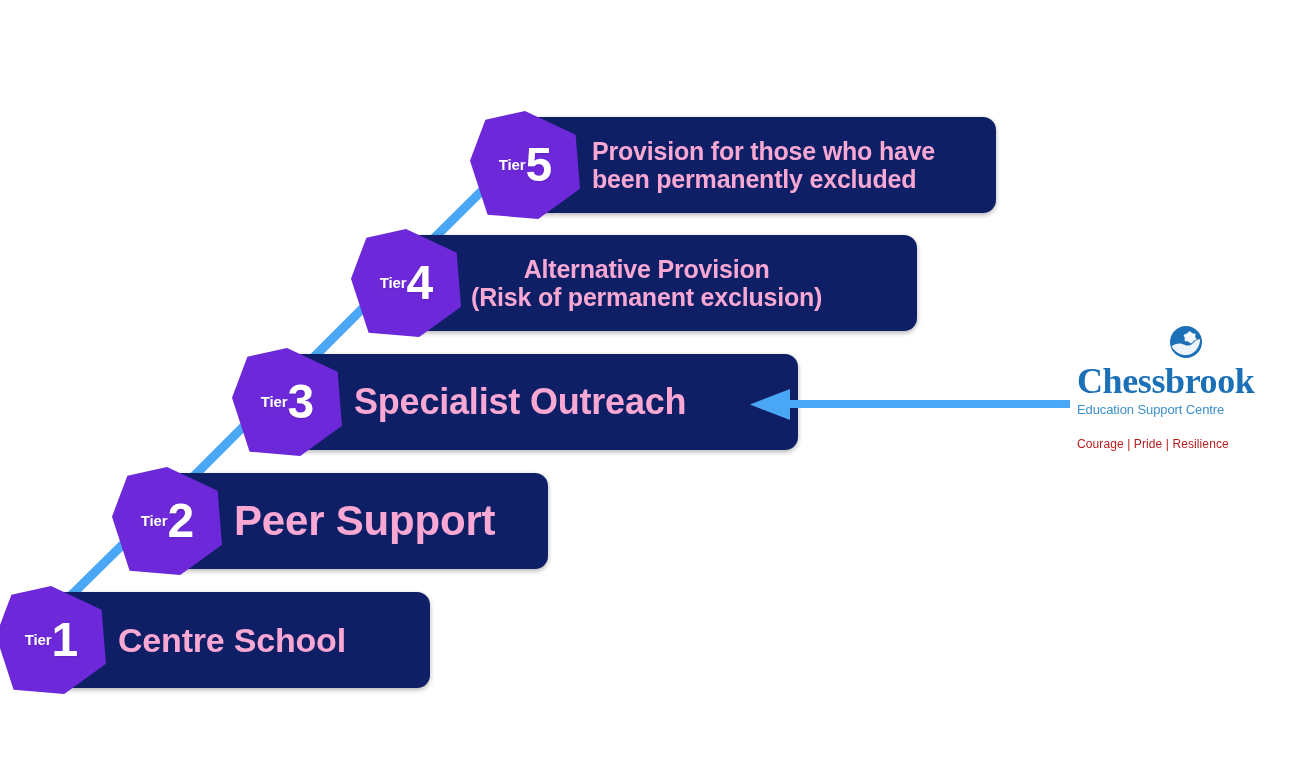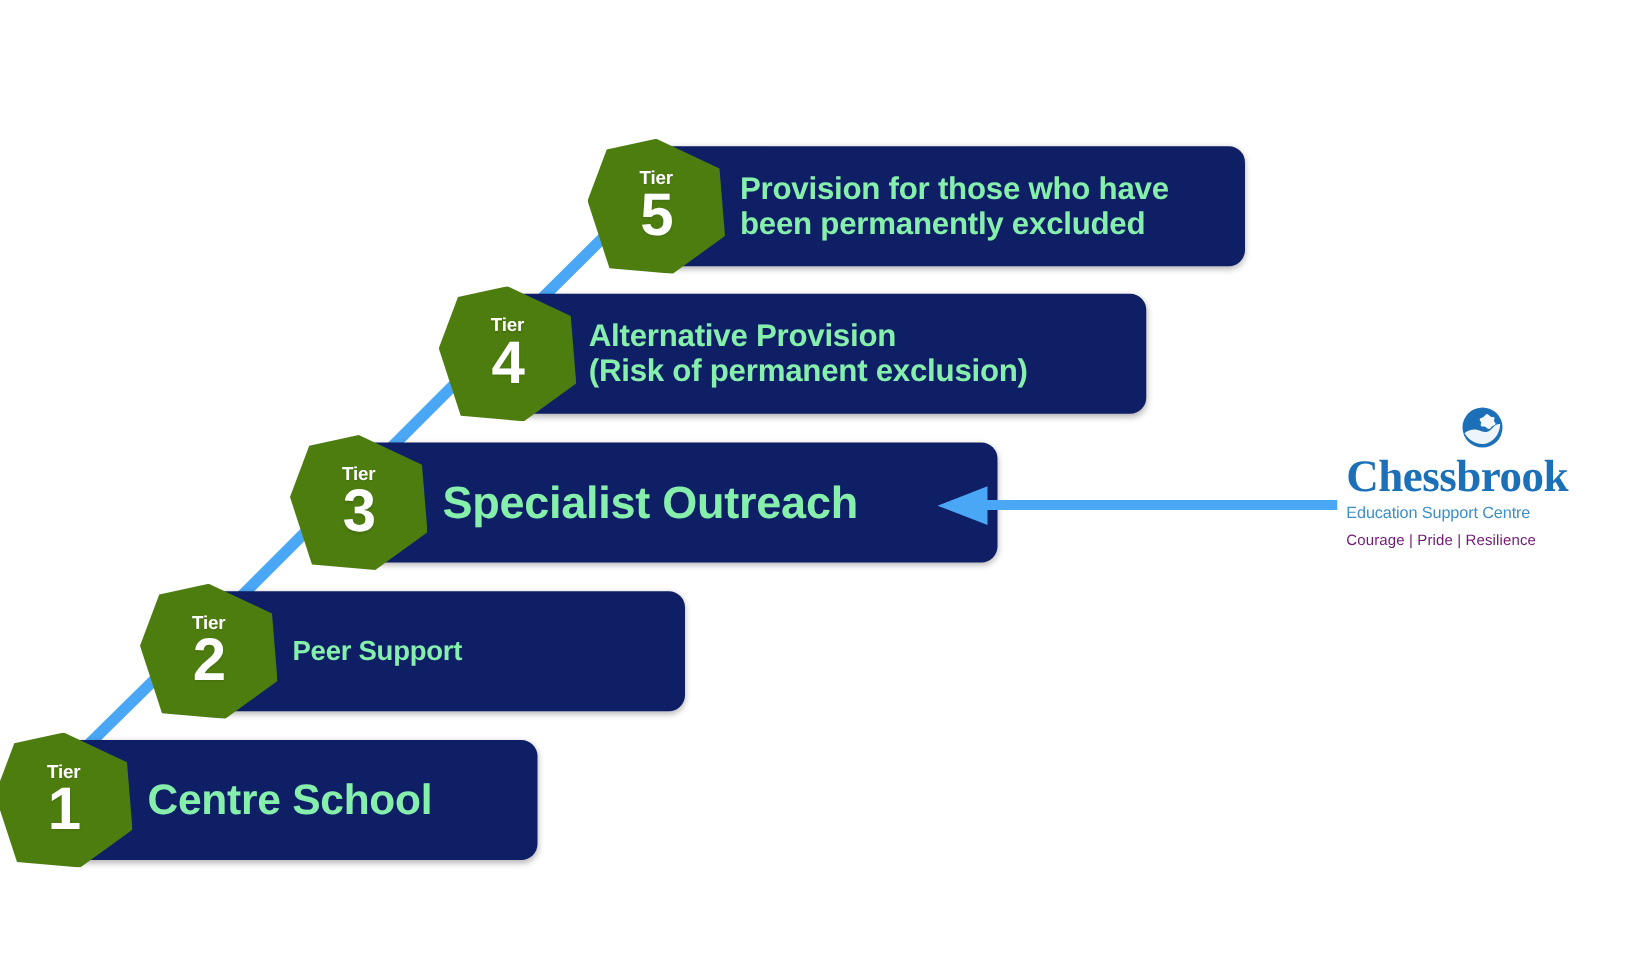--- a/index.html
+++ b/index.html
@@ -45,39 +45,38 @@
     height: 96px;
     background: #0e1f66;
     border-radius: 13px;
     box-shadow: 0 2px 5px rgba(0,0,0,0.30);
     display: flex;
     align-items: center;
     box-sizing: border-box;
   }
 
   .tier-bar-label {
-    color: #86efac;
+    color: #f9a8d4;
     font-weight: bold;
     letter-spacing: -0.2px;
     line-height: 1.12;
     white-space: pre-line;
   }
 
   
   .tier-hex {
     position: absolute;
     left: 0;
     top: 0;
     width: 110px;
     height: 108px;
-    background: #4d7c0f;
+    background: #6d28d9;
     clip-path: polygon(50% 0%, 96% 22%, 100% 72%, 62% 100%, 16% 96%, 0% 46%, 14% 8%);
     filter: drop-shadow(0 2px 3px rgba(0,0,0,0.22));
     display: flex;
-    flex-direction: column;
     align-items: center;
     justify-content: center;
     z-index: 4;
   }
   .tier-hex .tier-word {
     color: #ffffff;
     font-weight: bold;
     font-size: 15px;
     line-height: 1;
     letter-spacing: -0.1px;
@@ -92,30 +91,30 @@
     letter-spacing: -1px;
     text-shadow: 0 1px 2px rgba(0,0,0,0.12);
   }
 
   
   #tier-5 { left: 470px; top: 111px; }
   #tier-5 .tier-bar { width: 470px; }
   #tier-5 .tier-bar-label { font-size: 25px; margin-left: 66px; }
 
   #tier-4 { left: 351px; top: 229px; }
-  #tier-4 .tier-bar { width: 510px; }
+  #tier-4 .tier-bar { width: 510px; text-align: center; }
   #tier-4 .tier-bar-label { font-size: 25px; margin-left: 64px; }
 
   #tier-3 { left: 232px; top: 348px; }
   #tier-3 .tier-bar { width: 510px; }
   #tier-3 .tier-bar-label { font-size: 36px; margin-left: 66px; }
 
   #tier-2 { left: 112px; top: 467px; }
   #tier-2 .tier-bar { width: 380px; }
-  #tier-2 .tier-bar-label { font-size: 22px; margin-left: 66px; }
+  #tier-2 .tier-bar-label { font-size: 42px; margin-left: 66px; }
 
   #tier-1 { left: -4px; top: 586px; }
   #tier-1 .tier-bar { width: 378px; }
   #tier-1 .tier-bar-label { font-size: 34px; margin-left: 66px; }
 
   
   #arrow-to-tier3 {
     position: absolute;
     left: 750px;
     top: 388px;
@@ -148,23 +147,23 @@
     font-family: "Liberation Sans", sans-serif;
     font-size: 13px;
     color: #3d8fc9;
     line-height: 1.15;
     margin-top: 4px;
     letter-spacing: -0.1px;
   }
   .logo-tagline {
     font-family: "Liberation Sans", sans-serif;
     font-size: 12px;
-    color: #701a75;
+    color: #b91c1c;
     line-height: 1.2;
-    margin-top: 7px;
+    margin-top: 19px;
     letter-spacing: 0.1px;
   }
 </style>
 </head>
 <body>
 
 <div id="stage">
 
   <svg id="connectors" viewBox="0 0 1300 768" xmlns="http://www.w3.org/2000/svg">
     <g stroke="#4aa7f5" stroke-width="9" stroke-linecap="butt" fill="none">

